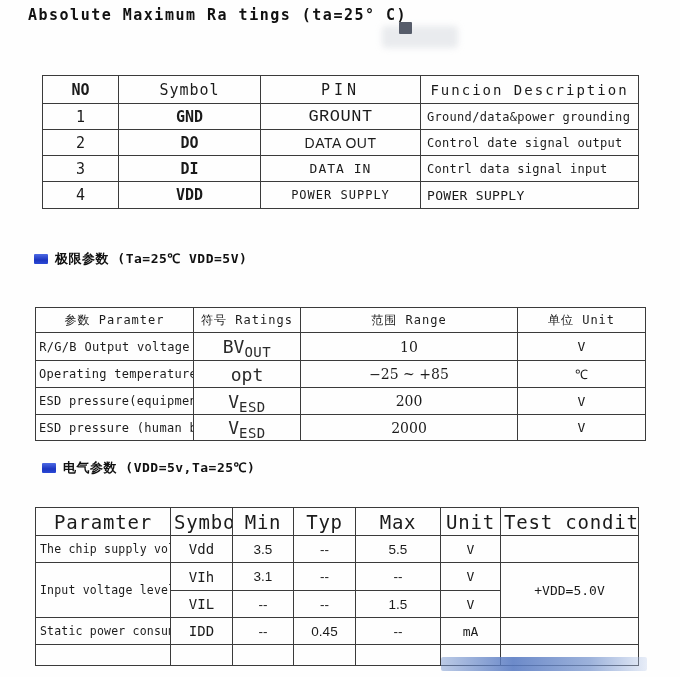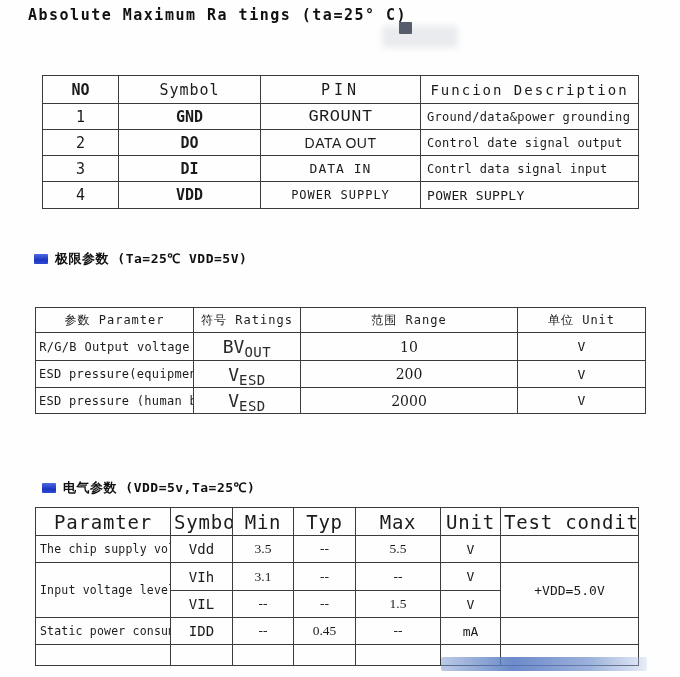--- a/index.html
+++ b/index.html
@@ -27,21 +27,21 @@
     font-weight:bold;font-size:13px;white-space:nowrap;color:#101010;
   }
   .section-head .bullet{
     width:14px;height:10px;margin-right:7px;border-radius:1px;
     background:linear-gradient(180deg,#4d6ae4 0%,#1c35c0 60%,#2b49d6 100%);
     flex:0 0 auto;
   }
   .section-head .cn{letter-spacing:0.5px;}
   .section-head .en{margin-left:14px;letter-spacing:1.2px;}
   #section-ratings{left:18px;top:249px;margin-left:16px;}
-  #section-electrical{left:14px;top:478px;padding-left:28px;}
+  #section-electrical{left:14px;top:458px;padding-left:28px;}
 
   
   table.t{
     position:absolute;border-collapse:collapse;table-layout:fixed;
     background:transparent;
   }
   table.t td{
     border:1.5px solid #3b3b3b;text-align:center;vertical-align:middle;
     padding:0 3px;overflow:hidden;white-space:nowrap;color:#1b1b1b;
   }
@@ -63,21 +63,21 @@
   #ratings-table td.c-sym{font-size:18px;font-weight:normal;color:#2a2a2a;}
   #ratings-table td.c-sym .sym-sub{font-size:14px;position:relative;top:4px;letter-spacing:0.5px;}
   #ratings-table td.c-range{font-size:14px;font-family:"DejaVu Serif","Liberation Serif",serif;text-align:center;}
   #ratings-table td.c-unit{font-size:13px;}
 
   
   #elec-table{left:35px;top:507px;width:603px;}
   #elec-table td.h{font-size:19px;letter-spacing:0.8px;}
   #elec-table td.c-param{font-size:11.5px;text-align:left;padding-left:4px;letter-spacing:0.2px;}
   #elec-table td.c-sym{font-size:14px;}
-  #elec-table td.c-val{font-size:13.5px;font-family:Liberation Serif, serif;}
+  #elec-table td.c-val{font-size:13.5px;font-family:Liberation Sans, sans-serif;}
   #elec-table td.c-unit{font-size:13px;}
   #elec-table td.c-test{font-size:13px;}
 
   
   .footer-bar{
     position:absolute;left:441px;top:657px;width:206px;height:14px;border-radius:2px;
     background:linear-gradient(90deg,rgba(122,152,206,0.50) 0%,rgba(88,122,194,0.88) 35%,rgba(118,148,205,0.72) 72%,rgba(190,206,236,0.35) 100%);
   }
 </style>
 </head>
@@ -145,20 +145,26 @@
     <td class="h">参数 Paramter</td>
     <td class="h">符号 Ratings</td>
     <td class="h">范围 Range</td>
     <td class="h">单位 Unit</td>
   </tr>
   <tr style="height:28px">
     <td class="c-param">R/G/B Output voltage</td>
     <td class="c-sym"><span class="sym-main">BV</span><span class="sym-sub">OUT</span></td>
     <td class="c-range">10</td>
     <td class="c-unit">V</td>
+  </tr>
+  <tr style="height:27px">
+    <td class="c-param">Operating temperature</td>
+    <td class="c-sym"><span class="sym-main">opt</span><span class="sym-sub"></span></td>
+    <td class="c-range">−25 ~ +85</td>
+    <td class="c-unit">℃</td>
   </tr>
   <tr style="height:27px">
     <td class="c-param">ESD pressure(equipment)</td>
     <td class="c-sym"><span class="sym-main">V</span><span class="sym-sub">ESD</span></td>
     <td class="c-range">200</td>
     <td class="c-unit">V</td>
   </tr>
   <tr style="height:26px">
     <td class="c-param">ESD pressure (human body)</td>
     <td class="c-sym"><span class="sym-main">V</span><span class="sym-sub">ESD</span></td>

